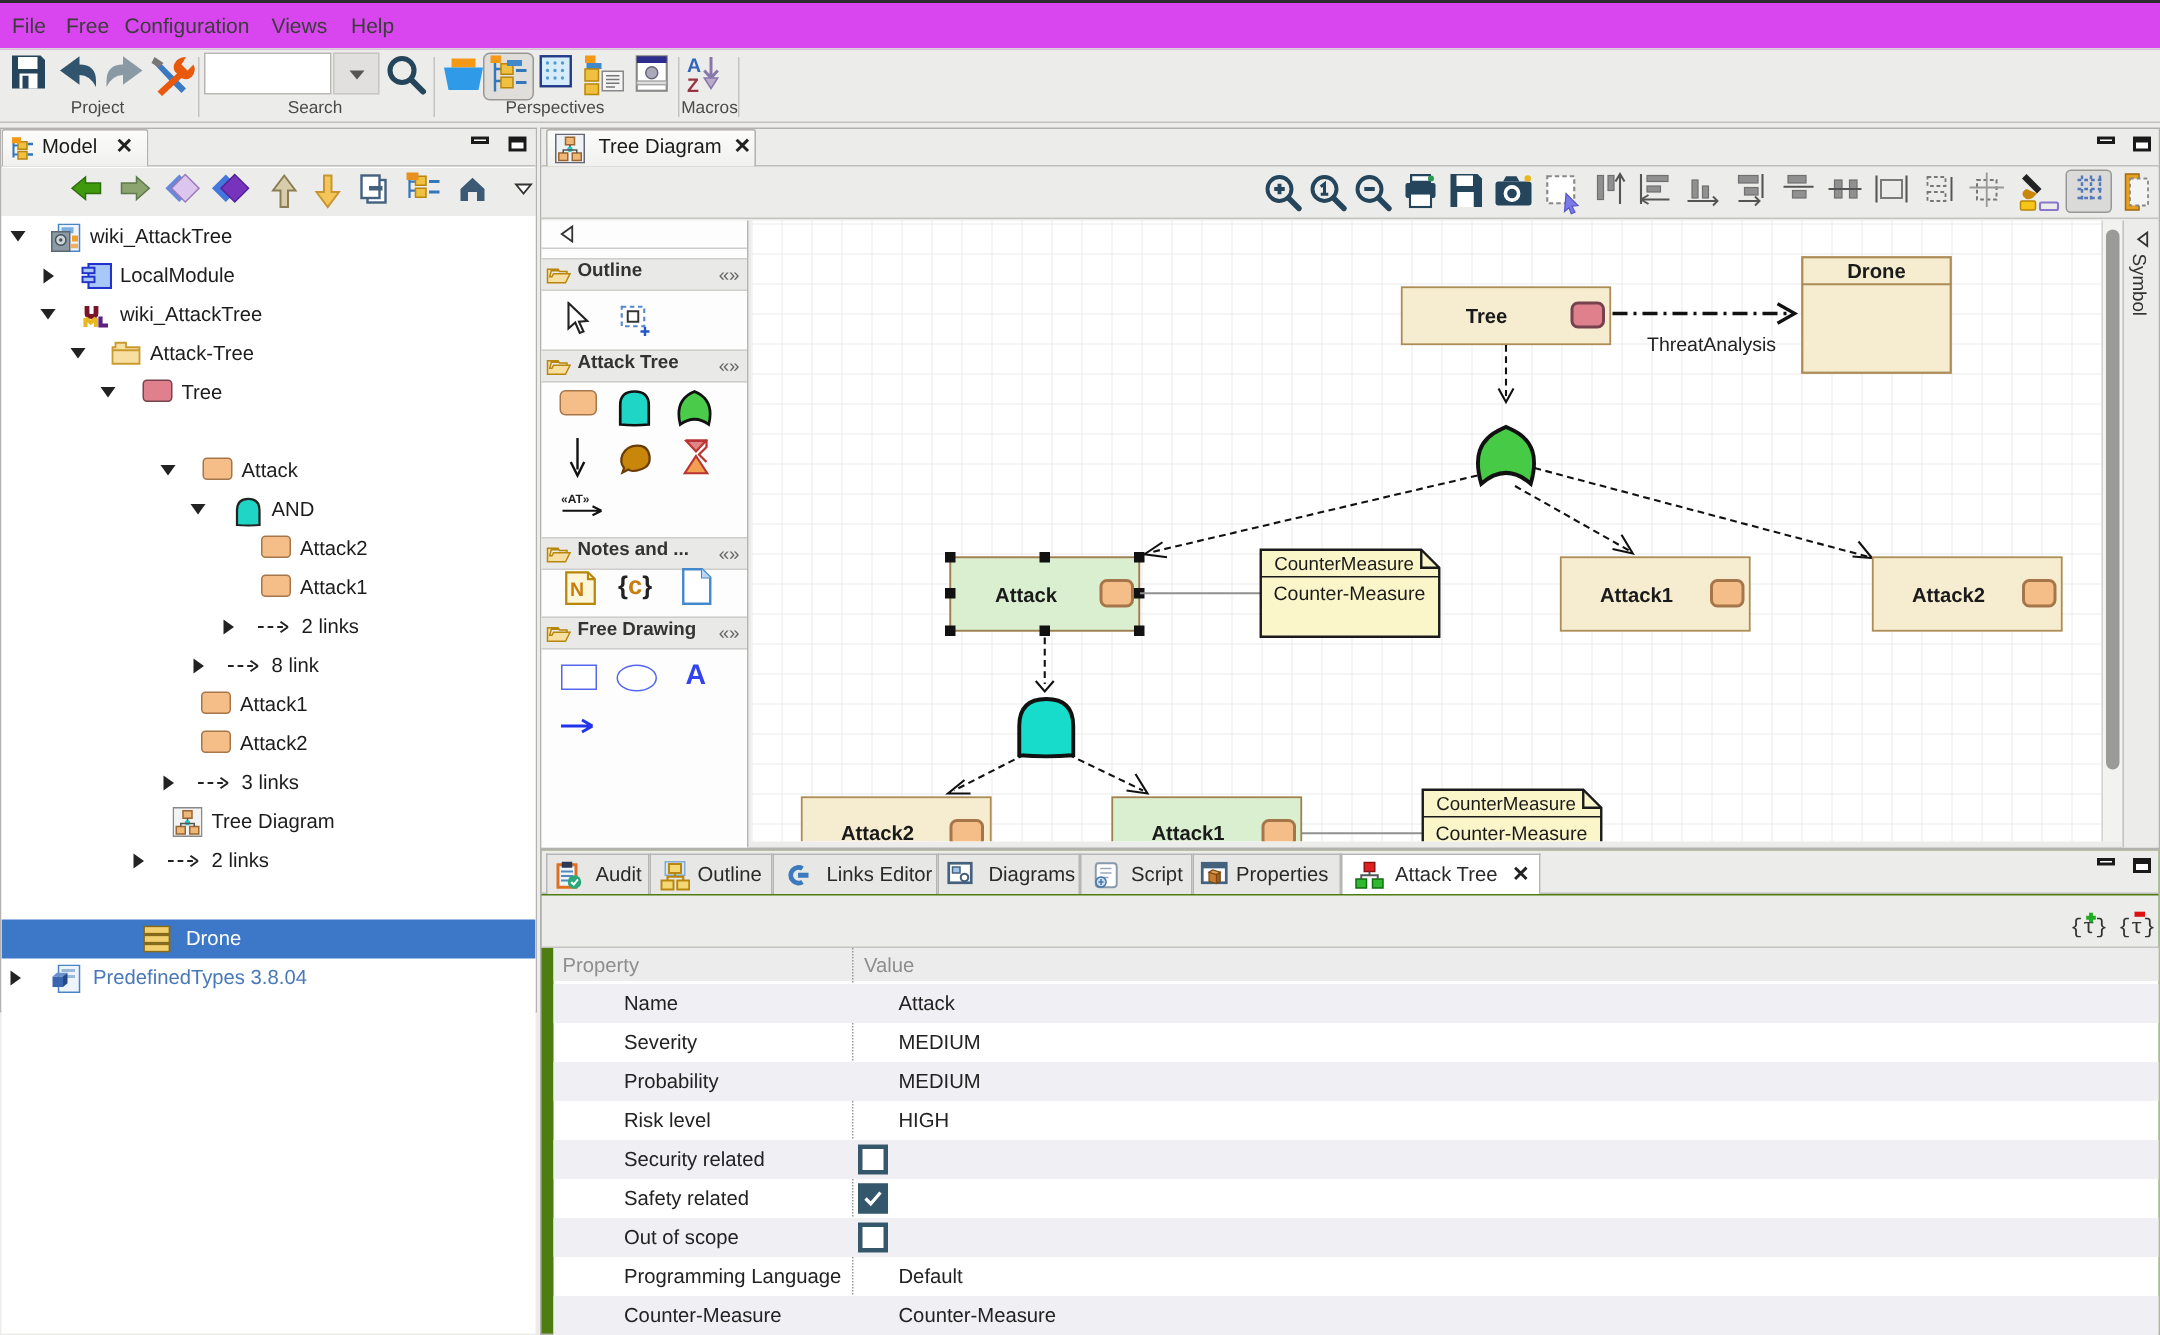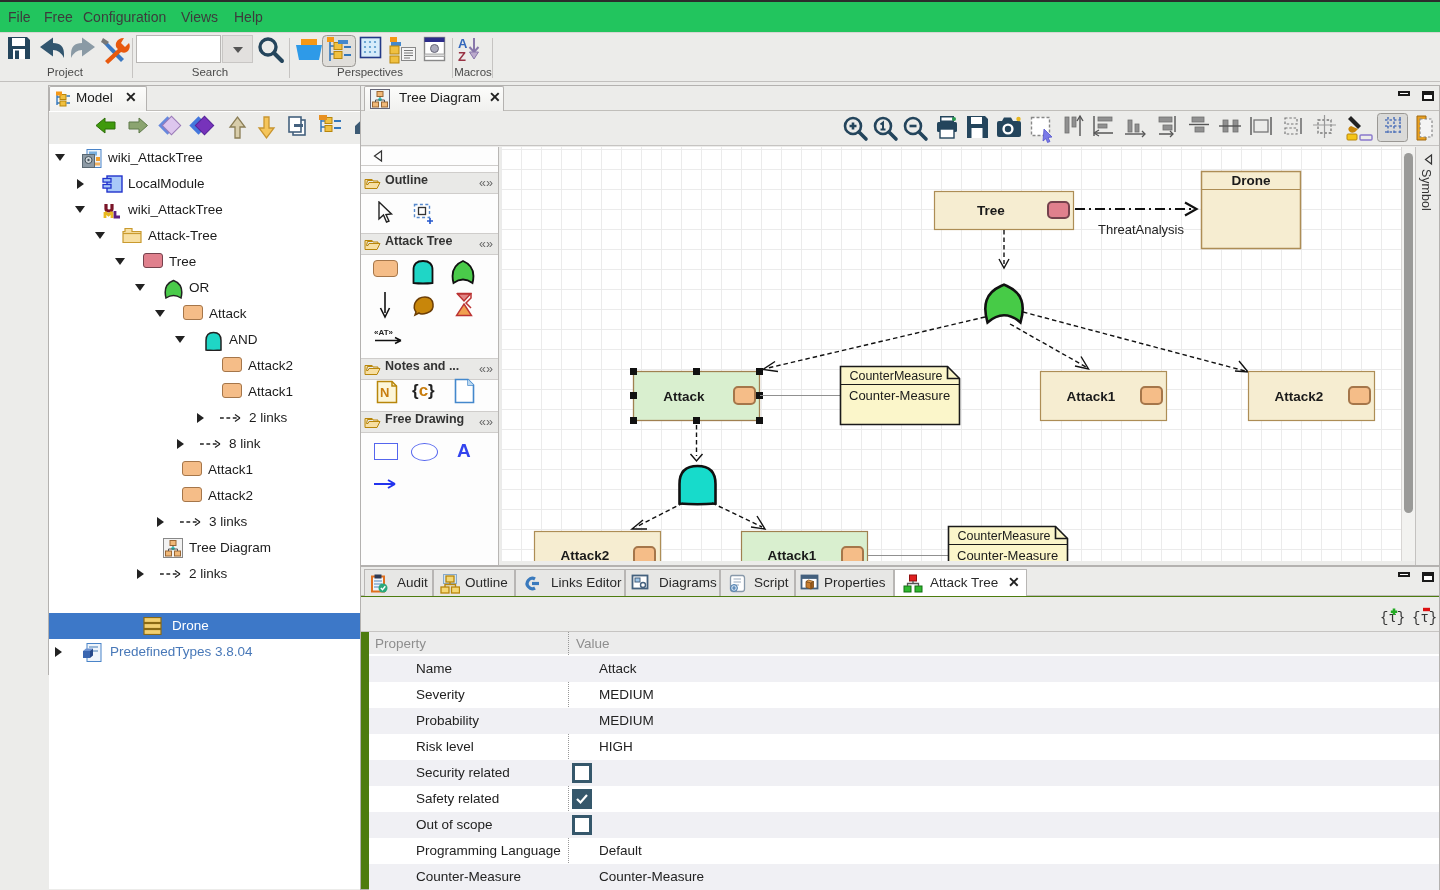--- a/index.html
+++ b/index.html
@@ -1,30 +1,30 @@
 <!DOCTYPE html>
 <html><head>
 <meta charset="utf-8">
 <style>
 * { margin:0; padding:0; box-sizing:border-box; }
 html,body { width:1440px; height:890px; overflow:hidden; }
 body { font-family:"Liberation Sans", sans-serif; background:#ececea; }
 #root { position:relative; width:1440px; height:890px; background:#ececea; }
 
 
-#menubar { position:absolute; left:0; top:0; width:1440px; height:33px; background:#22c55e; border-top:2px solid #2c2c2c; border-bottom:1px solid #d8d6d4; }
+#menubar { position:absolute; left:0; top:0; width:1440px; height:33px; background:#d946ef; border-top:2px solid #2c2c2c; border-bottom:1px solid #d8d6d4; }
 #menubar span { position:absolute; top:7px; font-size:14px; color:#3c3c3c; }
 
 
 #maintb { position:absolute; left:0; top:34px; width:1440px; height:48px; background:#ececea; border-bottom:1px solid #c2c0be; }
 .tbsep { position:absolute; top:4px; width:1px; height:40px; background:#c6c4c2; }
 .tblabel { position:absolute; top:32px; font-size:11.5px; color:#4a4a4a; text-align:center; }
 
 
-#modelpanel { position:absolute; left:0; top:85px; width:358px; height:590px; background:#ffffff; border:1px solid #b4b2b0;margin-left:48px; }
+#modelpanel { position:absolute; left:0; top:85px; width:358px; height:590px; background:#ffffff; border:1px solid #b4b2b0; }
 #modelhead { position:absolute; left:0; top:0; width:356px; height:25px; background:#ececea; border-bottom:1px solid #c0beba; }
 .viewtab { position:absolute; background:linear-gradient(#fcfcfb,#f0f0ee); border:1px solid #b4b2b0; border-bottom:none; border-radius:2px 2px 0 0; }
 #modeltb { position:absolute; left:0; top:26px; width:356px; height:32px; background:#ececea; }
 #modeltree { position:absolute; left:0; top:58px; width:356px; height:745px; background:#ffffff; overflow:hidden; }
 .trow { position:absolute; height:26px; width:356px; font-size:13.5px; color:#1c1c1c; }
 .trow .lbl { position:absolute; top:5px; }
 .tarrow { position:absolute; top:9px; width:0; height:0; }
 .exp { border-left:5px solid transparent; border-right:5px solid transparent; border-top:7px solid #222; }
 .col { border-top:5px solid transparent; border-bottom:5px solid transparent; border-left:7px solid #222; margin-top:-1px; }
 .sicon { position:absolute; top:4px; }
@@ -230,27 +230,20 @@
           <svg class="sicon" style="left:73px" width="20" height="17">
             <path d="M1 4.5 L1 15.5 L19 15.5 L19 4.5 L10 4.5 L10 1.5 L3 1.5 L3 4.5 Z" fill="#f7dfa2" stroke="#c99a2e" stroke-width="1.2"></path>
             <path d="M1 6.5 L19 6.5" stroke="#c99a2e" stroke-width="1.2"></path>
           </svg>
           <span class="lbl" style="left:99px">Attack-Tree</span>
         </div>
       <div class="trow" style="top:105px">
           <div class="tarrow exp" style="left:66px"></div>
           <div class="sicon" style="left:94px;width:20px;height:15px;background:#e0808d;border:1.6px solid #75424d;border-radius:3px"></div>
           <span class="lbl" style="left:120px">Tree</span>
-        </div>
-      <div class="trow" style="top:131px">
-          <div class="tarrow exp" style="left:86px"></div>
-          <svg class="sicon" style="left:114px" width="21" height="20">
-            <path d="M3 19 Q10.5 14 18 19 C20.5 9 17 4 10.5 1.5 C4 4 0.5 9 3 19 Z" fill="#4acb4a" stroke="#222" stroke-width="1.5"></path>
-          </svg>
-          <span class="lbl" style="left:140px">OR</span>
         </div>
       <div class="trow" style="top:157px">
           <div class="tarrow exp" style="left:106px"></div>
           <div class="sicon" style="left:134px;width:20px;height:15px;background:#f5bd88;border:1.6px solid #a5764a;border-radius:3px"></div>
           <span class="lbl" style="left:160px">Attack</span>
         </div>
       <div class="trow" style="top:183px">
           <div class="tarrow exp" style="left:126px"></div>
           <svg class="sicon" style="left:154px" width="21" height="20">
             <path d="M3 19 L3 9.5 Q3 1.5 10.5 1.5 Q18 1.5 18 9.5 L18 19 Q10.5 20 3 19 Z" fill="#1fd6c6" stroke="#222" stroke-width="1.5"></path>

